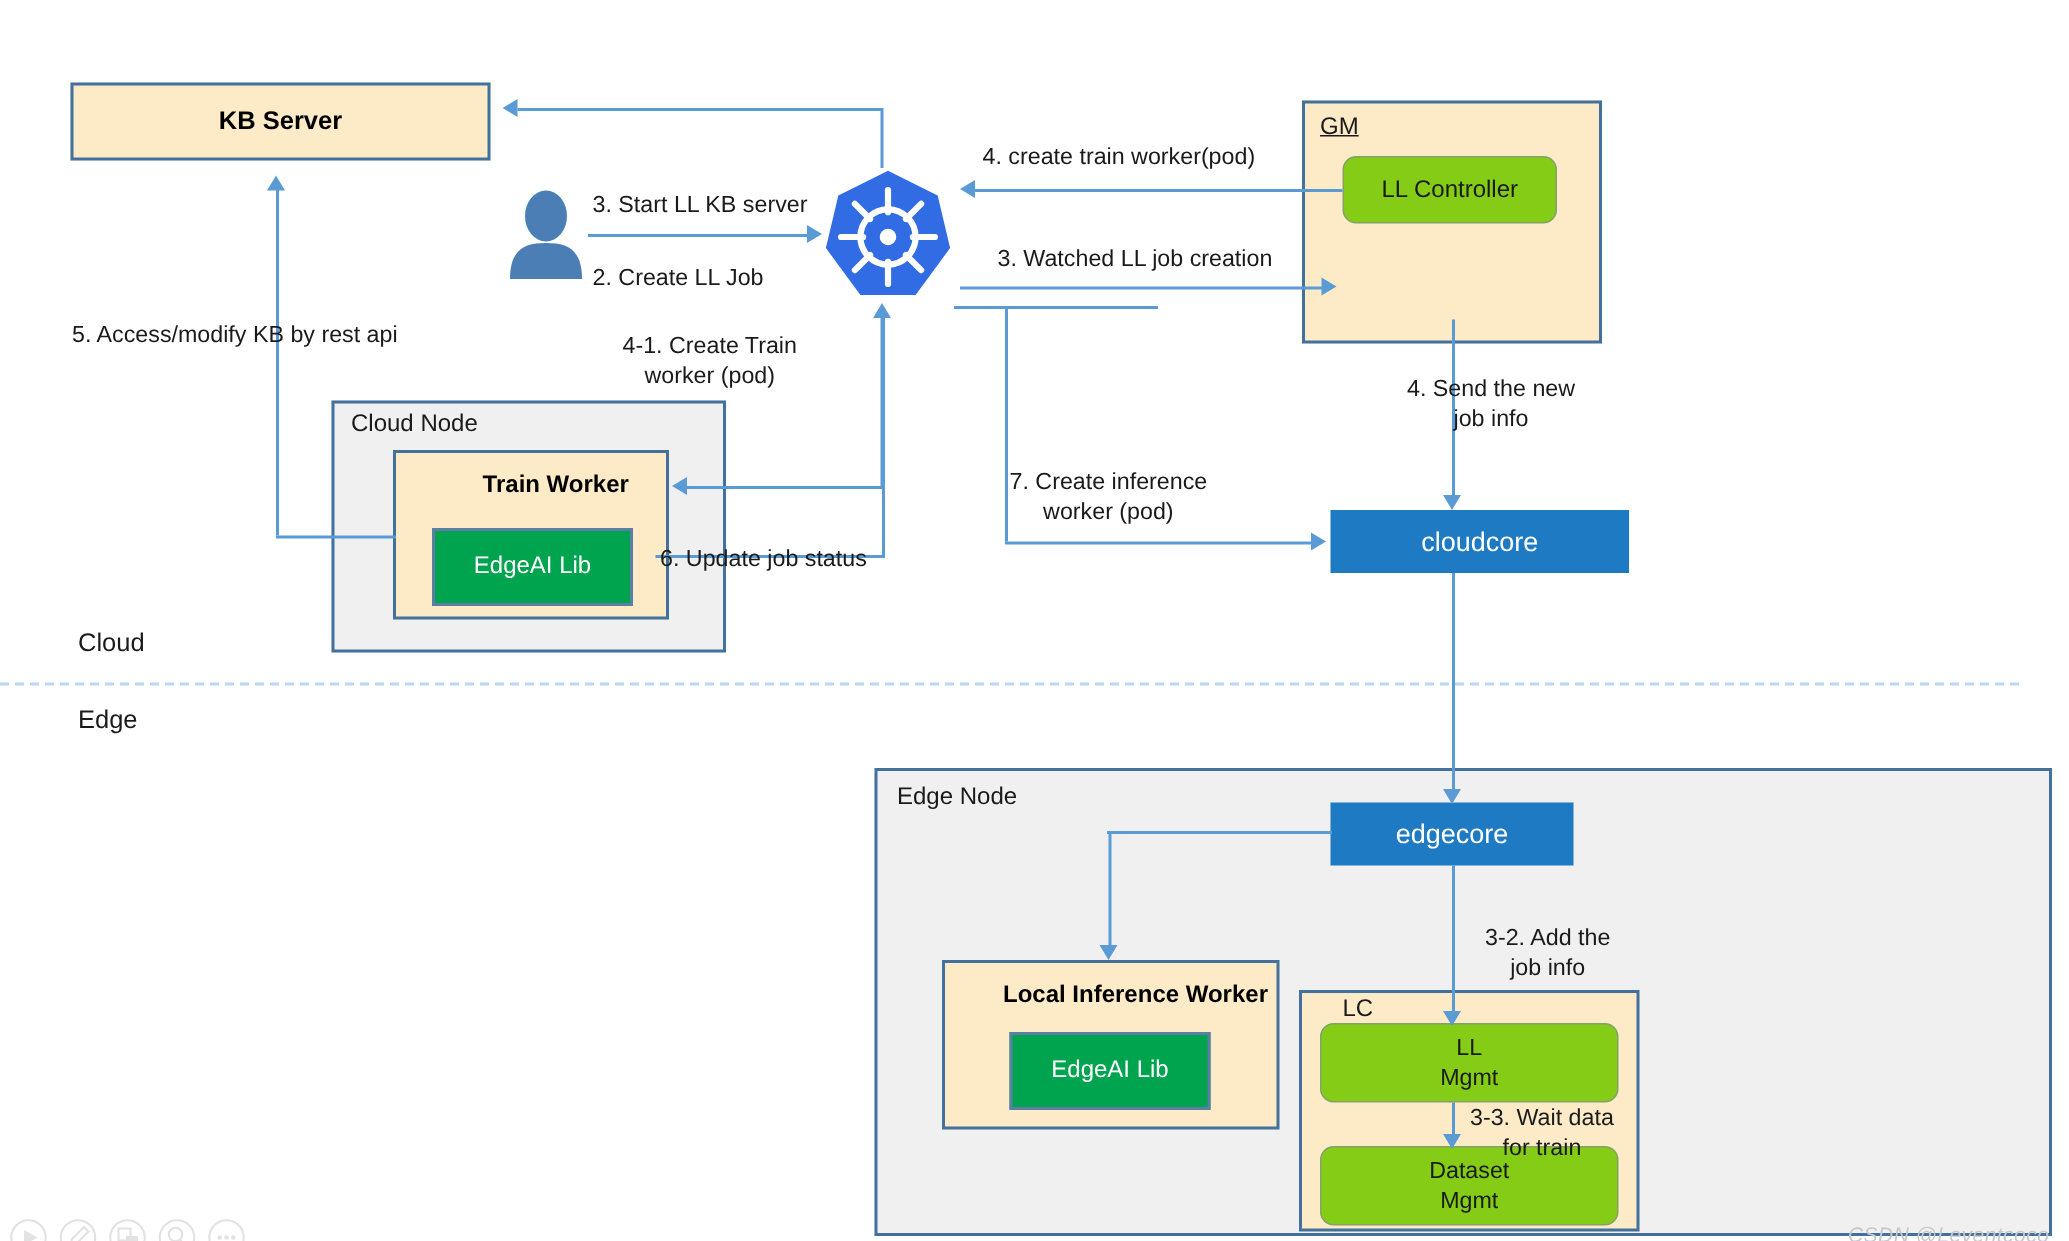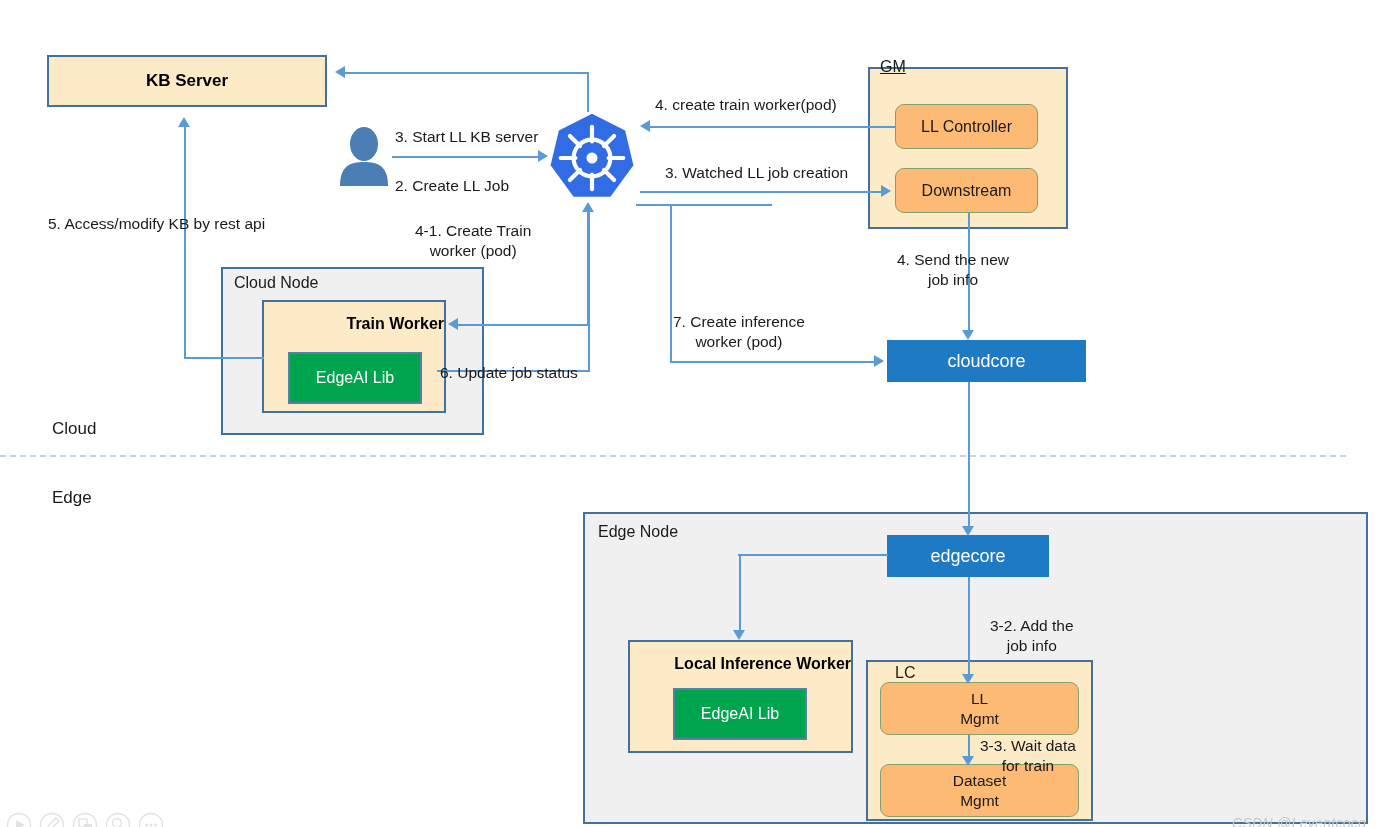--- a/index.html
+++ b/index.html
@@ -37,41 +37,41 @@
     background: #f0f0f0;
     border: 2px solid #41719c;
     color: #000000;
   }
   .green-solid {
     background: #00a44f;
     border: 2px solid #5b7ea6;
     color: #ffffff;
   }
   .green-soft {
-    background: #fdba74;
+    background: #84cc16;
     border: 1.5px solid #86a06a;
     border-radius: 9px;
     color: #1a1a1a;
   }
   .blue-solid {
     background: #1f7ac4;
     color: #ffffff;
     border: none;
   }
   .container-label {
     position: absolute;
     font-size: 16px;
     color: #1a1a1a;
     white-space: nowrap;
   }
   .title-top {
     position: absolute;
     left: 0;
     right: 0;
-    text-align: right;
+    text-align: center;
     padding-left: 33px;
   }
   .bold {
     font-weight: bold;
   }
   
   .h-line {
     position: absolute;
     height: 0;
     border-top: 2px solid #5b9bd5;
@@ -180,29 +180,26 @@
         <line x1="26" y1="26" x2="37" y2="37"></line>
         <line x1="63" y1="63" x2="74" y2="74"></line>
         <line x1="74" y1="26" x2="63" y2="37"></line>
         <line x1="37" y1="63" x2="26" y2="74"></line>
       </g>
       <circle cx="50" cy="50" r="6" fill="#ffffff"></circle>
     </svg>
   </div>
 
   <div class="box cream" style="left:868px; top:55px; width:200px; height:162px; display:block;"></div>
-  <div class="container-label" style="left:880px; top:46px;text-decoration:underline;">GM</div>
+  <div class="container-label" style="left:880px; top:64px;text-decoration:underline;">GM</div>
 
   <div class="box green-soft" style="left:895px; top:92px; width:143px; height:45px; font-size:16px;">
     <span>LL Controller</span>
   </div>
 
-  <div class="box green-soft" style="left:895px; top:156px; width:143px; height:45px; font-size:16px;">
-    <span>Downstream</span>
-  </div>
 
   <div class="box gray" style="left:221px; top:255px; width:263px; height:168px; display:block;"></div>
   <div class="container-label" style="left:234px; top:262px;">Cloud Node</div>
 
   <div class="box cream" style="left:262px; top:288px; width:184px; height:113px; display:block;">
     <div class="title-top bold" style="top:12px; font-size:16px;">Train Worker</div>
   </div>
   <div class="box green-solid" style="left:288px; top:340px; width:134px; height:52px; font-size:16px;">
     <span>EdgeAI Lib</span>
   </div>
@@ -267,21 +264,21 @@
   <div class="edge-label" style="left:415px; top:209px;">4-1. Create Train
 worker (pod)</div>
 
   <div class="h-line" style="left:437px; top:358px; width:153px;"></div>
   <div class="v-line" style="left:588px; top:198px; height:161px;"></div>
   <div class="arrow-head ah-up" style="left:582px; top:190px;"></div>
   <div class="edge-label" style="left:440px; top:351px;">6. Update job status</div>
 
   <div class="v-line" style="left:968px; top:201px; height:117px;"></div>
   <div class="arrow-head ah-down" style="left:962px; top:318px;"></div>
-  <div class="edge-label" style="left:897px; top:238px;">4. Send the new
+  <div class="edge-label" style="left:938px; top:238px;">4. Send the new
 job info</div>
 
   <div class="h-line" style="left:636px; top:192px; width:136px;"></div>
   <div class="v-line" style="left:670px; top:192px; height:157px;"></div>
   <div class="h-line" style="left:670px; top:349px; width:206px;"></div>
   <div class="arrow-head ah-right" style="left:874px; top:343px;"></div>
   <div class="edge-label" style="left:673px; top:300px;">7. Create inference
 worker (pod)</div>
 
   <div class="v-line" style="left:968px; top:370px; height:145px;"></div>
@@ -296,21 +293,21 @@
   <div class="edge-label" style="left:990px; top:604px;">3-2. Add the
 job info</div>
 
   <div class="v-line" style="left:968px; top:723px; height:25px;"></div>
   <div class="arrow-head ah-down" style="left:962px; top:744px;"></div>
   <div class="edge-label" style="left:980px; top:724px;">3-3. Wait data
 for train</div>
 
   <div class="zone-label" style="left:52px; top:407px;">Cloud</div>
   <div class="divider" style="left:0px; top:443px; width:1346px;"></div>
-  <div class="zone-label" style="left:52px; top:476px;">Edge</div>
+  <div class="zone-label" style="left:52px; top:458px;">Edge</div>
 
   <div class="toolbar" style="left:6px; top:800px;">
     <span>
       <svg width="26" height="26" viewBox="0 0 26 26">
         <circle class="rim" cx="13" cy="13" r="11.5"></circle>
         <polygon class="glf" points="10,8 19,13 10,18"></polygon>
       </svg>
     </span>
     <span>
       <svg width="26" height="26" viewBox="0 0 26 26">

